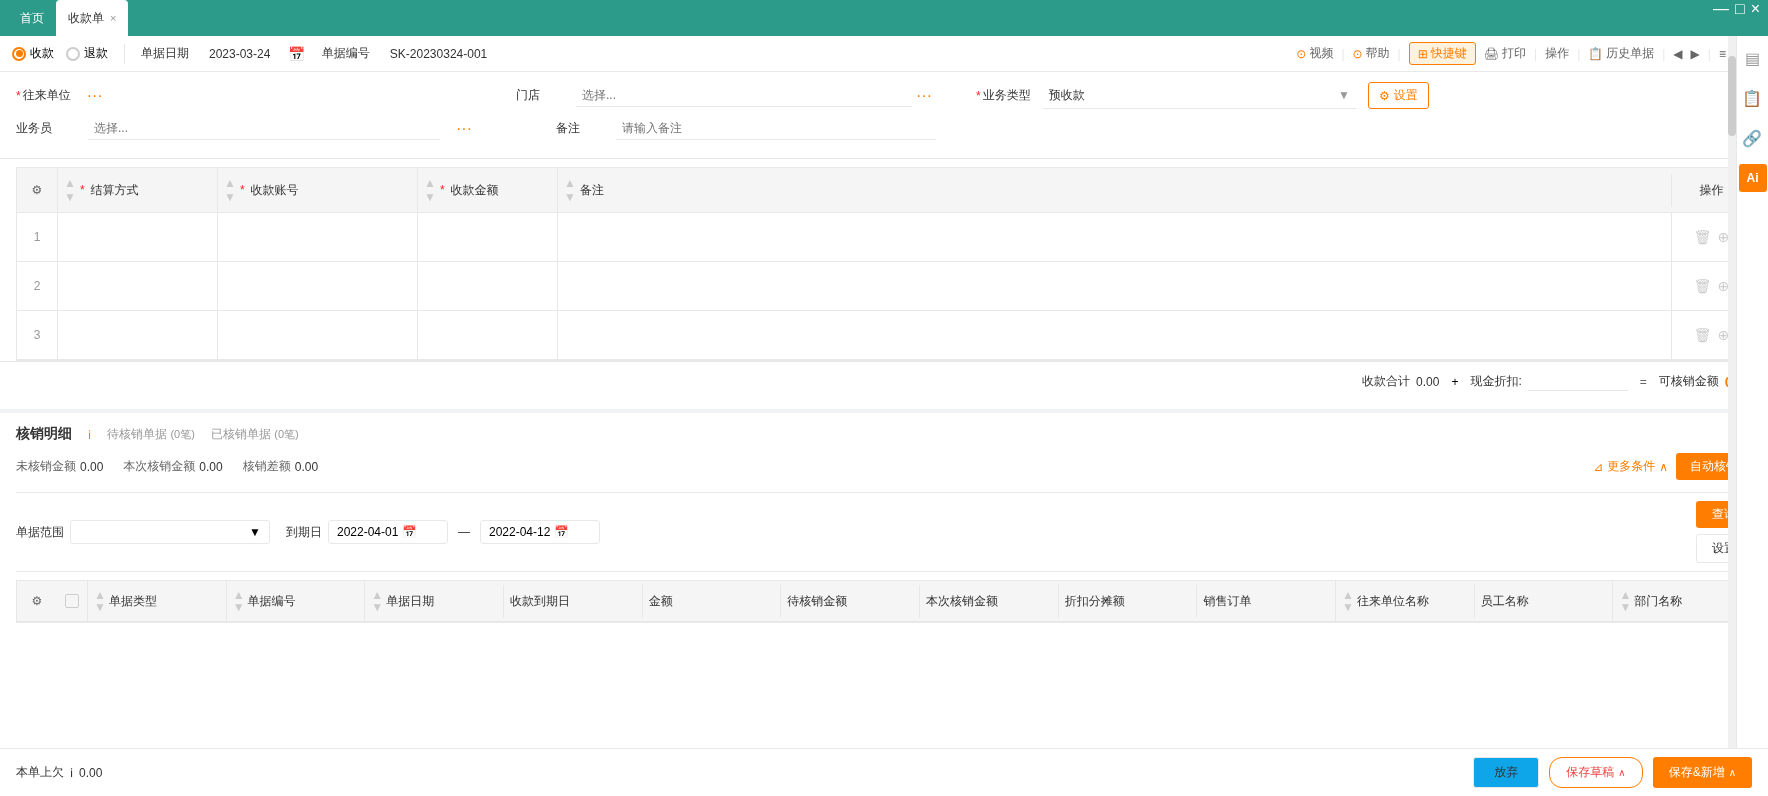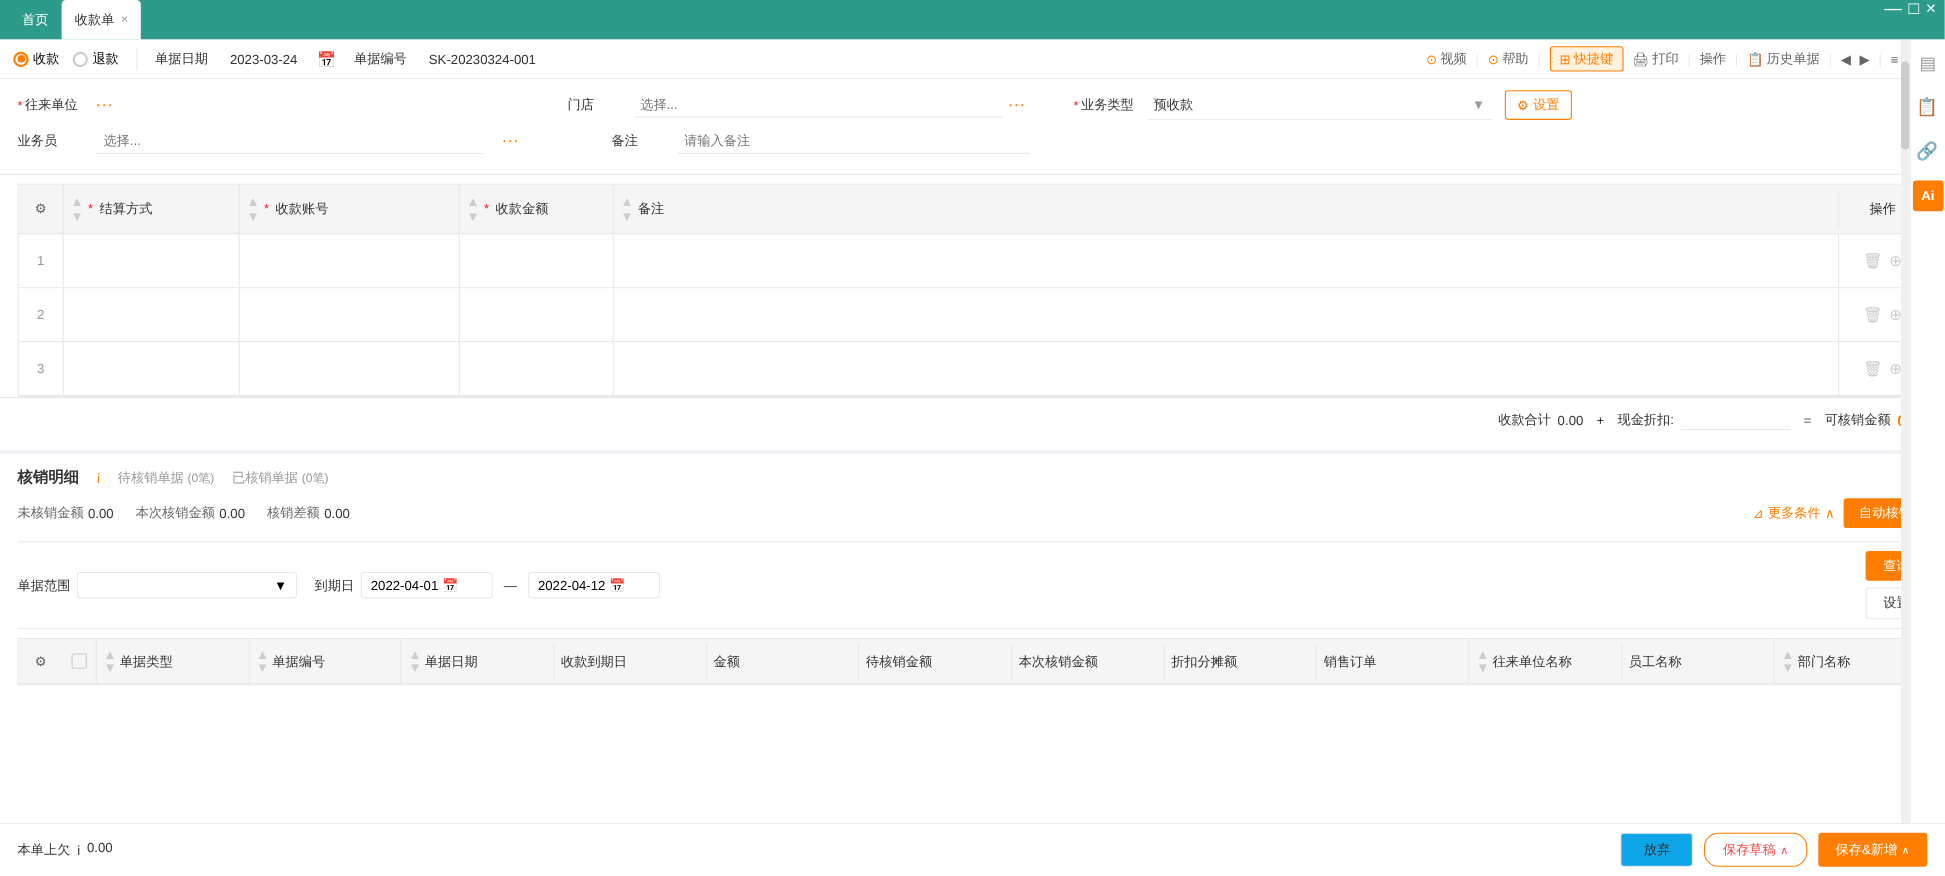--- a/index.html
+++ b/index.html
@@ -114,21 +114,21 @@
     .bottom-table { border: 1px solid #e8e8e8; }
     .bottom-th { display: flex; align-items: center; background: #f5f5f5; border-bottom: 1px solid #e8e8e8; }
     .bth-settings { width: 40px; display: flex; align-items: center; justify-content: center; padding: 8px; color: #666; cursor: pointer; }
     .bth-check { width: 30px; display: flex; align-items: center; justify-content: center; }
     .bth-cell { flex: 1; padding: 8px 6px; color: #333; border-left: 1px solid #e8e8e8; display: flex; align-items: center; gap: 3px; font-weight: 500; }
     .bth-sort { color: #ccc; font-size: 10px; display: flex; flex-direction: column; line-height: 1; }
     .checkbox-box { width: 14px; height: 14px; border: 1px solid #ccc; border-radius: 2px; }
 
     
     .bottom-bar { display: flex; align-items: center; padding: 8px 16px; background: #fff; border-top: 1px solid #e8e8e8; position: fixed; bottom: 0; left: 0; right: 0; z-index: 100; }
-    .bottom-info { display: flex; align-items: flex-start; gap: 6px; color: #333; }
+    .bottom-info { display: flex; align-items: center; gap: 6px; color: #333; }
     .bottom-actions { margin-left: auto; display: flex; gap: 10px; }
     .btn-discard { border: 1px solid #e8e8e8; background: #0ea5e9; color: #333; padding: 6px 20px; border-radius: 3px; cursor: pointer; font-size: 13px; }
     .btn-draft { border: 1px solid #ff7d00; background: #fff; color: #ef4444; padding: 6px 16px; border-radius: 13px; cursor: pointer; font-size: 13px; display: flex; align-items: center; gap: 4px; }
     .btn-save-new { background: #ff7d00; color: #fff; padding: 6px 16px; border-radius: 3px; cursor: pointer; font-size: 13px; border: none; display: flex; align-items: center; gap: 4px; }
     .btn-arrow { font-size: 10px; }
 
     
     .right-sidebar { position: fixed; right: 0; top: 36px; bottom: 0; width: 32px; background: #fff; border-left: 1px solid #e8e8e8; display: flex; flex-direction: column; align-items: center; padding: 8px 0; gap: 12px; z-index: 50; }
     .sidebar-icon { color: #999; cursor: pointer; font-size: 16px; display: flex; align-items: center; justify-content: center; width: 28px; height: 28px; border-radius: 3px; }
     .sidebar-icon.active { background: #ff7d00; color: #fff; }

